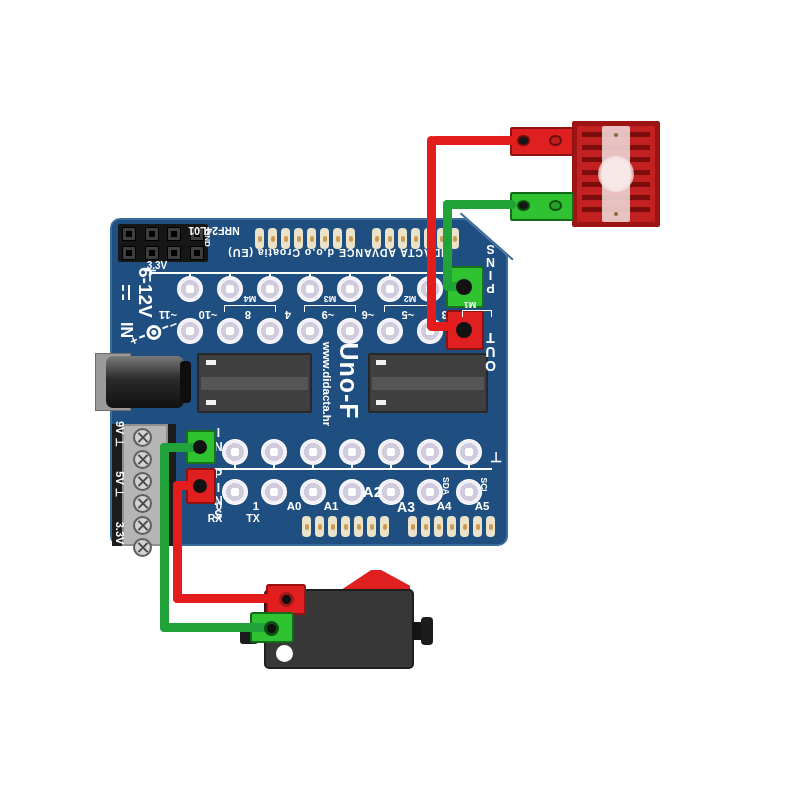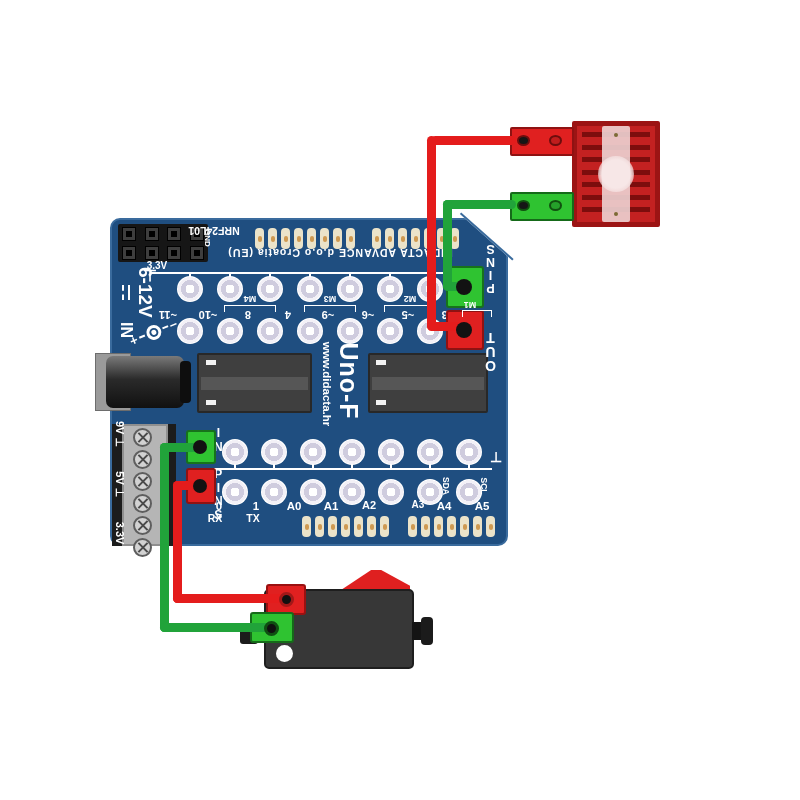--- a/index.html
+++ b/index.html
@@ -282,22 +282,22 @@
     <i class="pad" style="left:300px;top:479px;"></i>
     <i class="pad" style="left:339px;top:479px;"></i>
     <i class="pad" style="left:378px;top:479px;"></i>
     <i class="pad" style="left:417px;top:479px;"></i>
     <i class="pad" style="left:456px;top:479px;"></i>
 
   <div class="lbl" style="left:206px;top:500px;width:26px;font-size:11.5px;">0</div>
   <div class="lbl" style="left:243px;top:500px;width:26px;font-size:11.5px;">1</div>
   <div class="lbl" style="left:281px;top:500px;width:26px;font-size:11.5px;">A0</div>
   <div class="lbl" style="left:318px;top:500px;width:26px;font-size:11.5px;">A1</div>
-  <div class="lbl" style="left:356px;top:500px;width:26px;font-size:11px;">A2</div>
-  <div class="lbl" style="left:393px;top:500px;width:26px;font-size:10px;margin-left:12px;">A3</div>
+  <div class="lbl" style="left:356px;top:484px;width:26px;font-size:15px;text-align:right;">A2</div>
+  <div class="lbl" style="left:393px;top:500px;width:26px;font-size:14px;">A3</div>
   <div class="lbl" style="left:431px;top:500px;width:26px;font-size:11.5px;">A4</div>
   <div class="lbl" style="left:469px;top:500px;width:26px;font-size:11.5px;">A5</div>
   <div class="lbl" style="left:202px;top:513px;width:26px;font-size:10.5px;">RX</div>
   <div class="lbl" style="left:240px;top:513px;width:26px;font-size:10.5px;">TX</div>
   <div class="lbl r90" style="left:432px;top:481px;width:26px;height:10px;font-size:8.5px;">SDA</div>
   <div class="lbl r90" style="left:470px;top:481px;width:26px;height:10px;font-size:8.5px;">SCL</div>
 
   <div class="smdrow" style="left:302px;top:516px;">
     <span class="smd"></span>
       <span class="smd"></span>

